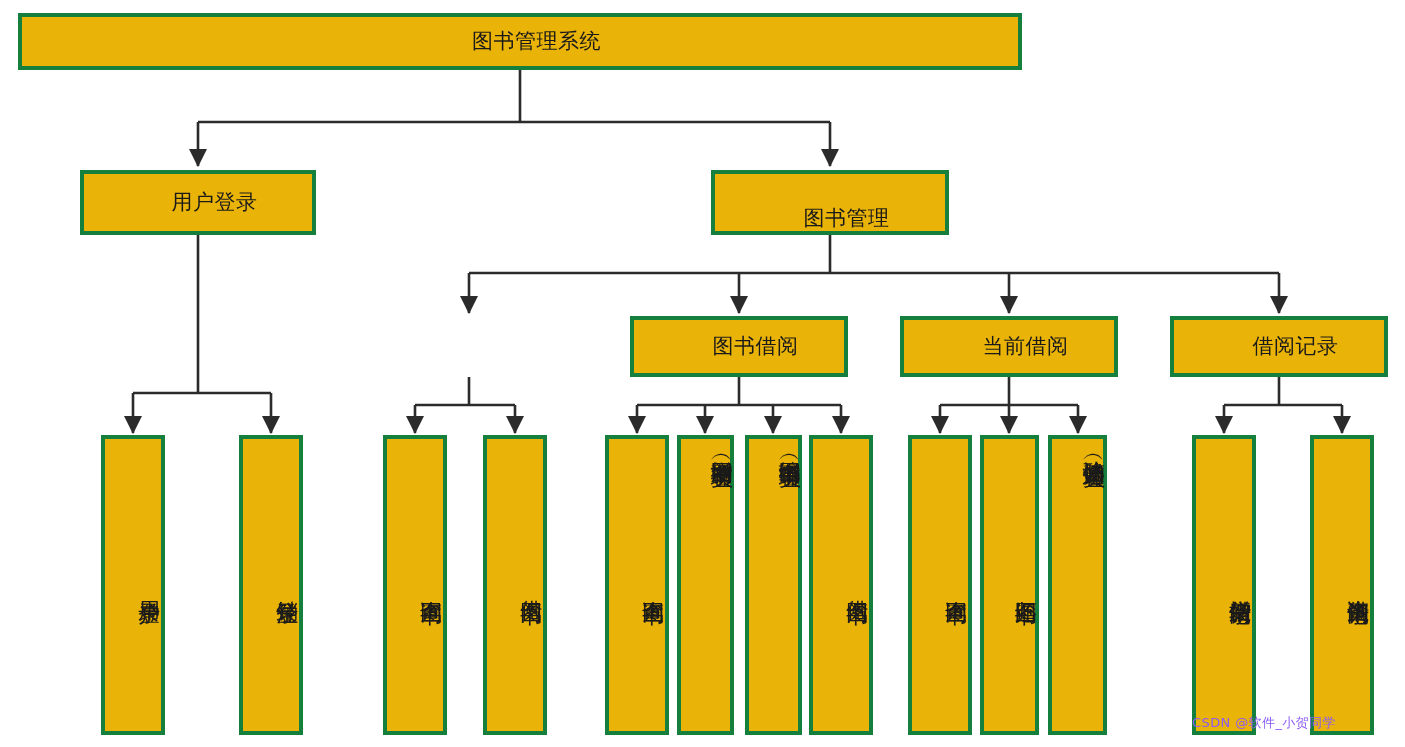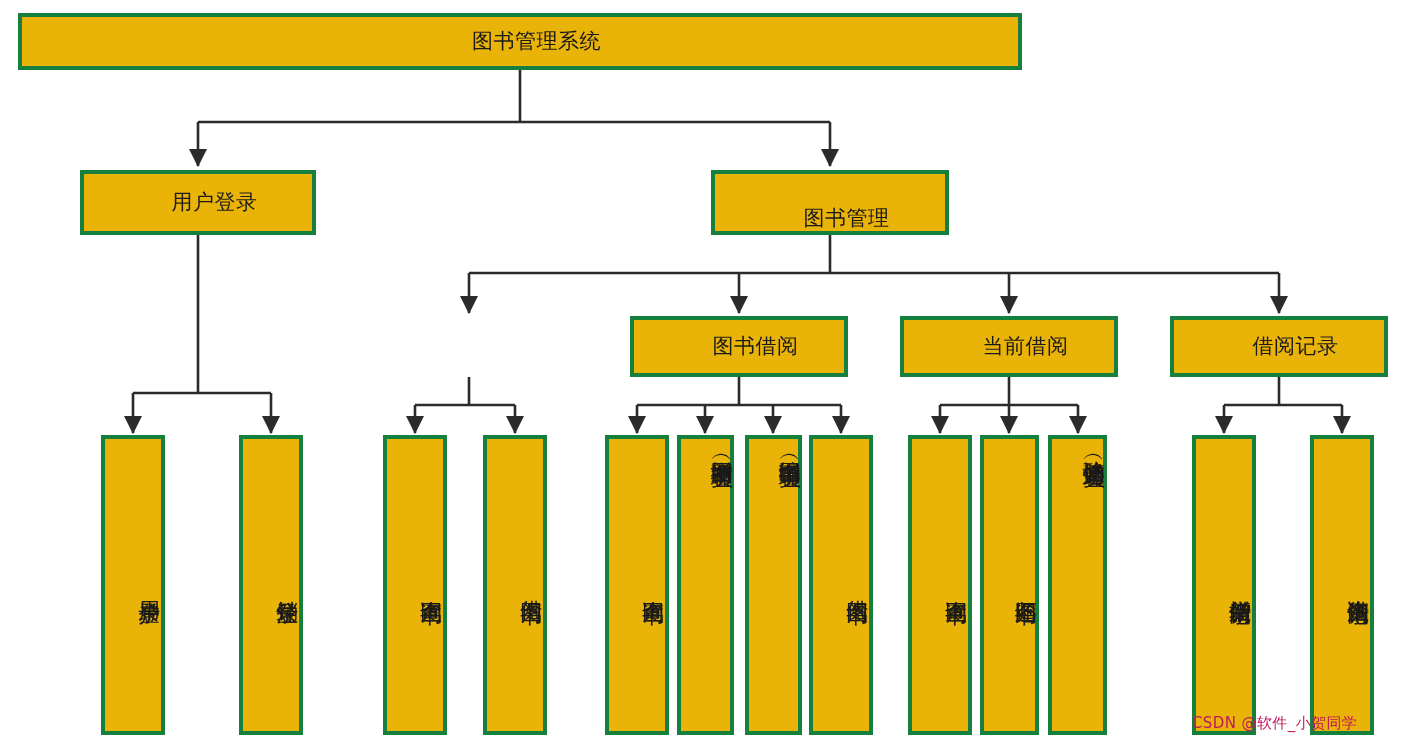--- a/index.html
+++ b/index.html
@@ -57,22 +57,22 @@
     white-space: nowrap;
   }
   .node-v.center-v {
     align-items: center;
     padding-top: 0;
   }
   .watermark {
     position: absolute;
     left: 1192px;
     top: 714px;
-    font-size: 15px;
-    color: #be185d;
+    font-size: 13px;
+    color: #8b5cf6;
     white-space: nowrap;
     letter-spacing: 0.4px;
   }
 </style>
 </head>
 <body>
 
 <div id="diagram-root">
 
   <svg id="edge-layer" viewBox="0 0 1405 747" width="1405" height="747">

